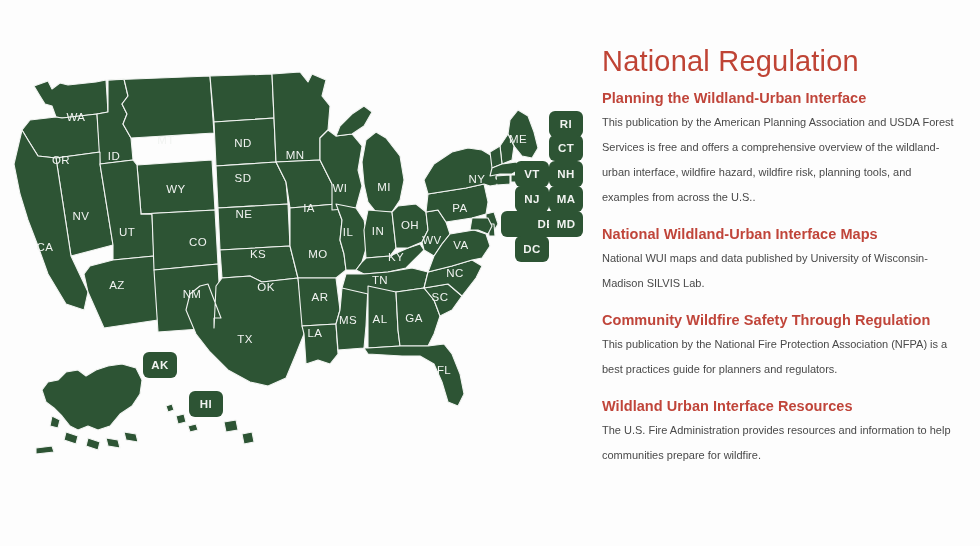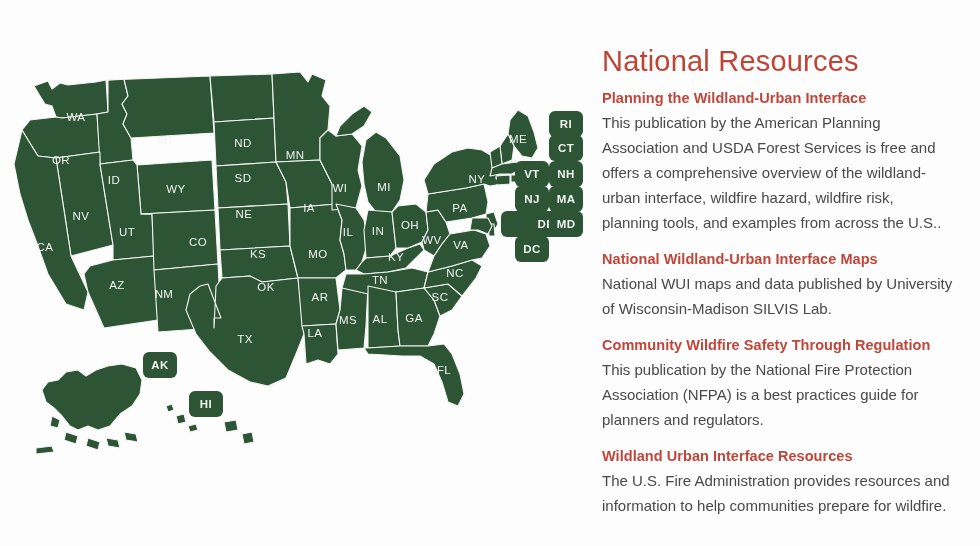--- a/index.html
+++ b/index.html
@@ -59,21 +59,21 @@
   .res-head{
     color:#c0453a;
     font-size:14.5px;
     font-weight:bold;
     line-height:21px;
     margin:0 0 1px 0;
     letter-spacing:.05px;
   }
   .res-body{
     color:#494949;
-    font-size:15px;
+    font-size:11px;
     line-height:25px;
     margin:0;
   }
 </style>
 </head>
 <body>
 
 <div id="page">
 
   <div id="map-panel">
@@ -189,29 +189,29 @@
           M176,382 L184,380 L186,388 L178,390 Z
           M188,392 L196,390 L198,396 L190,398 Z
           M224,388 L236,386 L238,396 L226,398 Z
           M242,400 L252,398 L254,408 L244,410 Z"></path>
       </g>
     </svg>
 
     <div id="state-labels">
         <div class="state-label" style="left: 76px; top: 85px;">WA</div>
         <div class="state-label" style="left: 61px; top: 128px;">OR</div>
-        <div class="state-label" style="left: 114px; top: 148px;">ID</div>
+        <div class="state-label" style="left: 114px; top: 124px;">ID</div>
         <div class="state-label" style="left: 166px; top: 108px;">MT</div>
         <div class="state-label" style="left: 176px; top: 157px;">WY</div>
         <div class="state-label" style="left: 81px; top: 184px;">NV</div>
         <div class="state-label" style="left: 127px; top: 200px;">UT</div>
         <div class="state-label" style="left: 45px; top: 215px;">CA</div>
         <div class="state-label" style="left: 117px; top: 253px;">AZ</div>
         <div class="state-label" style="left: 184px; top: 210px; padding-left: 28px;">CO</div>
-        <div class="state-label" style="left: 164px; top: 262px;">NM</div>
+        <div class="state-label" style="left: 192px; top: 262px;">NM</div>
         <div class="state-label" style="left: 243px; top: 111px;">ND</div>
         <div class="state-label" style="left: 243px; top: 146px;">SD</div>
         <div class="state-label" style="left: 244px; top: 182px;">NE</div>
         <div class="state-label" style="left: 258px; top: 222px;">KS</div>
         <div class="state-label" style="left: 266px; top: 255px;">OK</div>
         <div class="state-label" style="left: 245px; top: 307px;">TX</div>
         <div class="state-label" style="left: 295px; top: 123px;">MN</div>
         <div class="state-label" style="left: 309px; top: 176px;">IA</div>
         <div class="state-label" style="left: 318px; top: 222px;">MO</div>
         <div class="state-label" style="left: 320px; top: 265px;">AR</div>
@@ -245,21 +245,21 @@
         <div class="state-box" style="left: 566px; top: 199px;">MA</div>
         <div class="state-box" style="left: 532px; top: 224px; padding-left: 28px;">DE</div>
         <div class="state-box" style="left: 566px; top: 224px;">MD</div>
         <div class="state-box" style="left: 532px; top: 249px;">DC</div>
         <div class="state-box" style="left: 112px; top: 365px; margin-left: 48px;">AK</div>
         <div class="state-box" style="left: 206px; top: 404px;">HI</div>
       </div>
   </div>
 
   <div id="resources">
-    <h1 id="res-title">National Resources</h1>
+    <h1 id="res-title">National Regulation</h1>
     <div id="res-list">
         <div class="res-item">
           <div class="res-head">Planning the Wildland-Urban Interface</div>
           <p class="res-body">This publication by the American Planning Association and USDA Forest Services is free and offers a comprehensive overview of the wildland-urban interface, wildfire hazard, wildfire risk, planning tools, and examples from across the U.S..</p>
         </div>
         <div class="res-item">
           <div class="res-head">National Wildland-Urban Interface Maps</div>
           <p class="res-body">National WUI maps and data published by University of Wisconsin-Madison SILVIS Lab.</p>
         </div>
         <div class="res-item">

